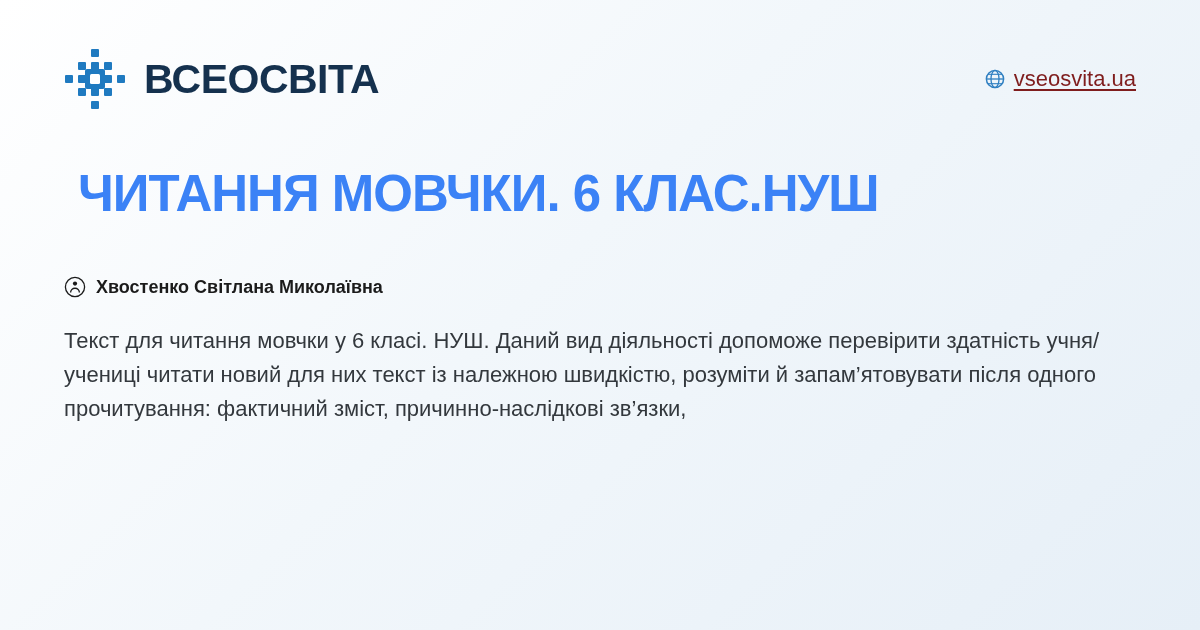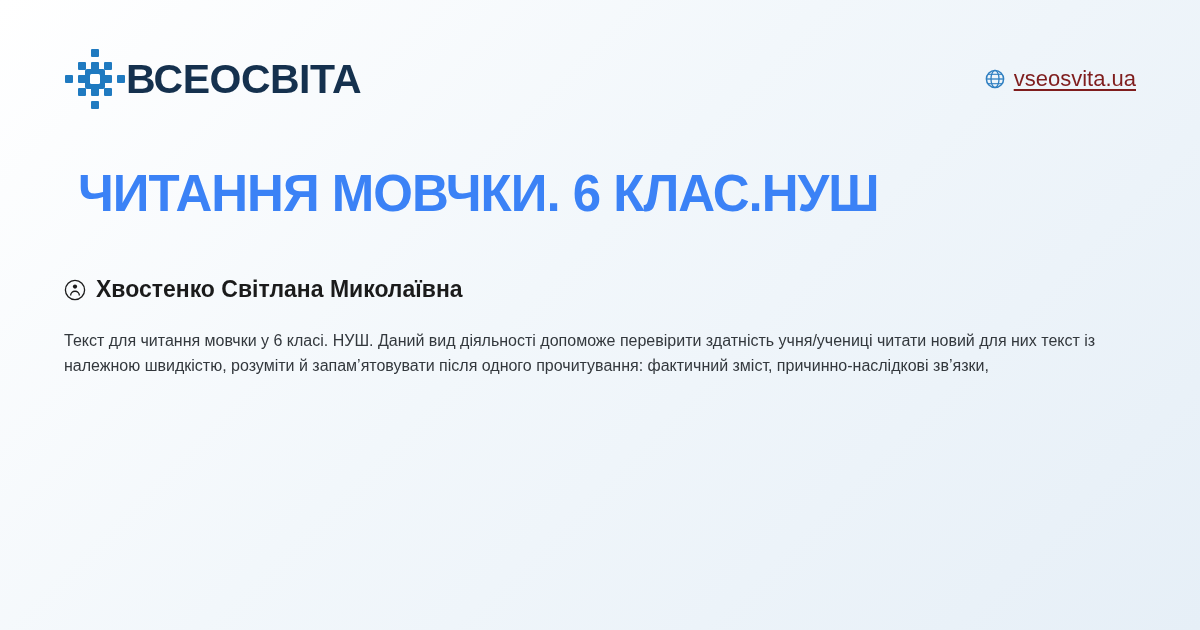--- a/index.html
+++ b/index.html
@@ -28,20 +28,21 @@
   .header {
     display: flex;
     align-items: center;
     justify-content: space-between;
     height: 74px;
     flex: 0 0 auto;
   }
   .brand {
     display: flex;
     align-items: center;
+    gap: 18px;
   }
   .brand-mark {
     width: 62px;
     height: 62px;
     flex: 0 0 auto;
   }
   .brand-name {
     font-size: 41px;
     font-weight: 700;
     letter-spacing: -0.5px;
@@ -85,33 +86,33 @@
     color: #3b82f6;
     margin: 14px;
     text-transform: uppercase;
     max-width: 1040px;
   }
   .author {
     display: flex;
     align-items: center;
     gap: 10px;
     margin-top: 42px;
-    font-size: 23px;
+    font-size: 18px;
     font-weight: 700;
     color: #1b1b1b;
   }
   .author-icon {
     width: 22px;
     height: 22px;
     flex: 0 0 auto;
     display: block;
   }
   .description {
     margin-top: 26px;
-    font-size: 16px;
+    font-size: 22px;
     line-height: 1.55;
     color: #33383d;
     max-width: 1065px;
   }
 </style>
 </head>
 <body>
 
 <div class="page">
 

